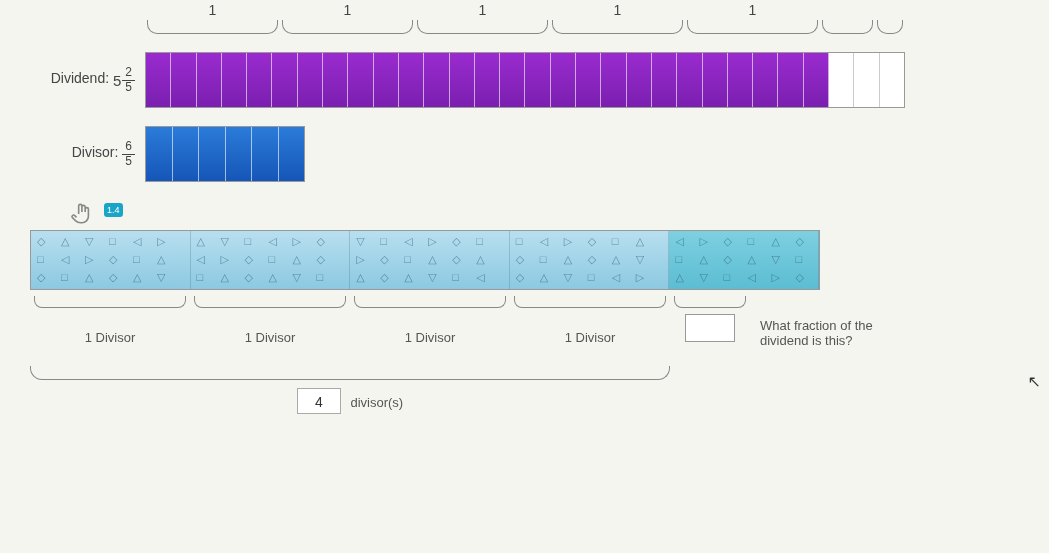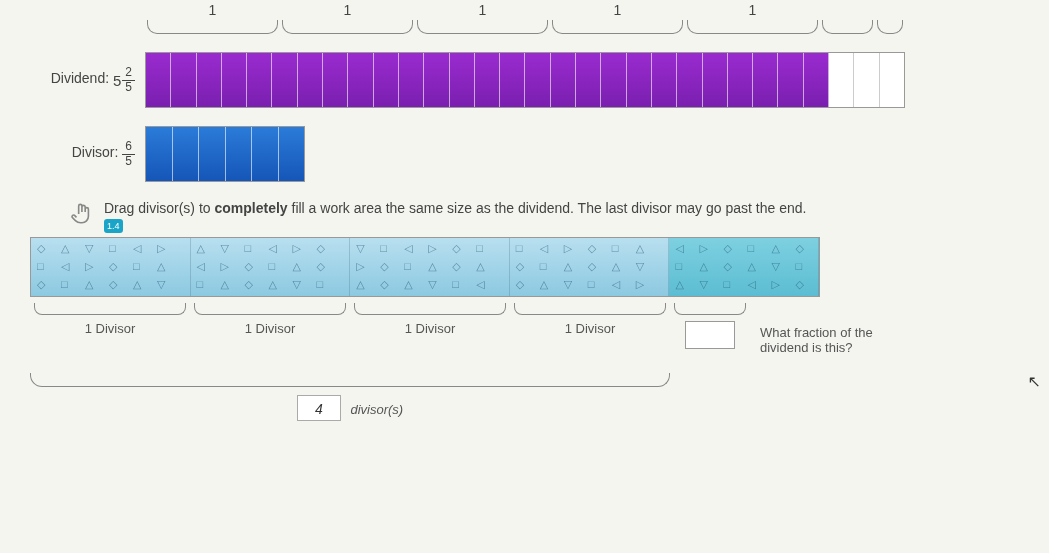--- a/index.html
+++ b/index.html
@@ -153,21 +153,21 @@
       height: 12px;
       border: 1px solid #888;
       border-top: none;
       border-radius: 0 0 8px 8px;
       margin: 0 4px;
     }
     .brace-bot-label {
       text-align: center;
       font-size: 13px;
       color: #555;
-      margin-top: 6px;
+      margin-top: 22px;
     }
     .frac-box {
       width: 50px; height: 28px;
       border: 1px solid #999;
       background: #fff;
       margin: 6px auto 0;
     }
     .frac-prompt {
       font-size: 13px;
       color: #555;
@@ -311,23 +311,20 @@
         <div class="cell-blue"></div>
       </div>
   </div>
 </div>
 
 <div class="instr-row">
   <svg class="hand-icon" viewBox="0 0 24 24" fill="none" stroke="currentColor" stroke-width="1.5">
       <path d="M8 13V5.5a1.5 1.5 0 013 0V11m0-4.5a1.5 1.5 0 013 0V11m0-2.5a1.5 1.5 0 013 0V15a6 6 0 01-6 6h-1a7 7 0 01-5-2l-3-3a1.5 1.5 0 012-2l2 2"></path>
     </svg>
   <div>
-    <div class="instr-text">
-      <span>Drag divisor(s) to </span><b>completely</b><span> fill a work area the same size as the dividend. The last divisor may go past the end.</span>
-    </div>
     <span class="cc-badge">1.4</span>
   </div>
 </div>
 
 <div class="row" style="align-items:flex-start;">
   <div class="bar-area" style="width:790px;">
     <div class="work-bar" id="work-bar" style="width:790px;">
         <div class="wseg" style="width: 160px;">
           <div class="shapes">
             <span style="left: 6px; top: 4px;">◇</span>
@@ -457,21 +454,21 @@
         <div class="curve"></div>
         <div class="brace-bot-label">1 Divisor</div>
       </div>
       <div class="brace-bot" style="width:80px;">
         <div class="curve"></div>
         <div class="frac-box"></div>
       </div>
       <div class="frac-prompt" style="margin-left:10px; margin-top:28px;">What fraction of the dividend is this?</div>
     </div>
 
-    <div class="big-brace" style="width:640px;font-style:italic;">
+    <div class="big-brace" style="width:640px;">
       <div class="big-curve"></div>
       <div class="big-label">
         <span class="num-box">4</span>
         <span>divisor(s)</span>
       </div>
     </div>
   </div>
 </div>
 
 <span class="cursor">↖</span>

